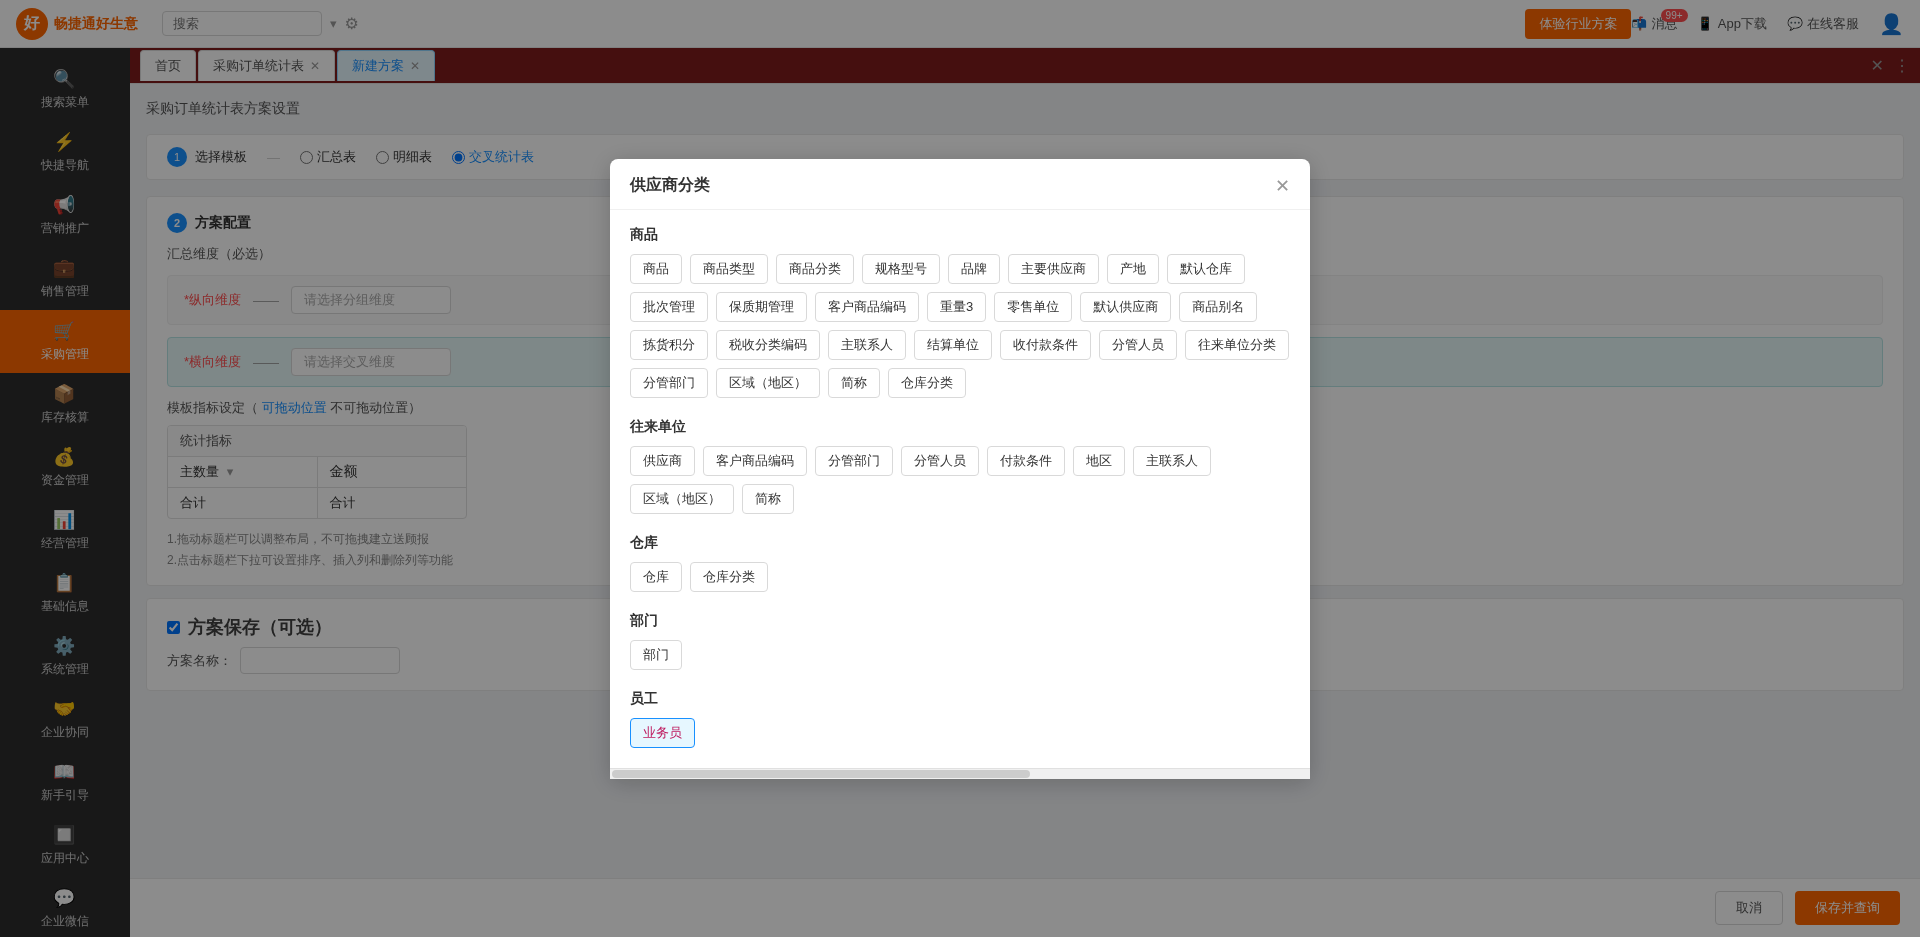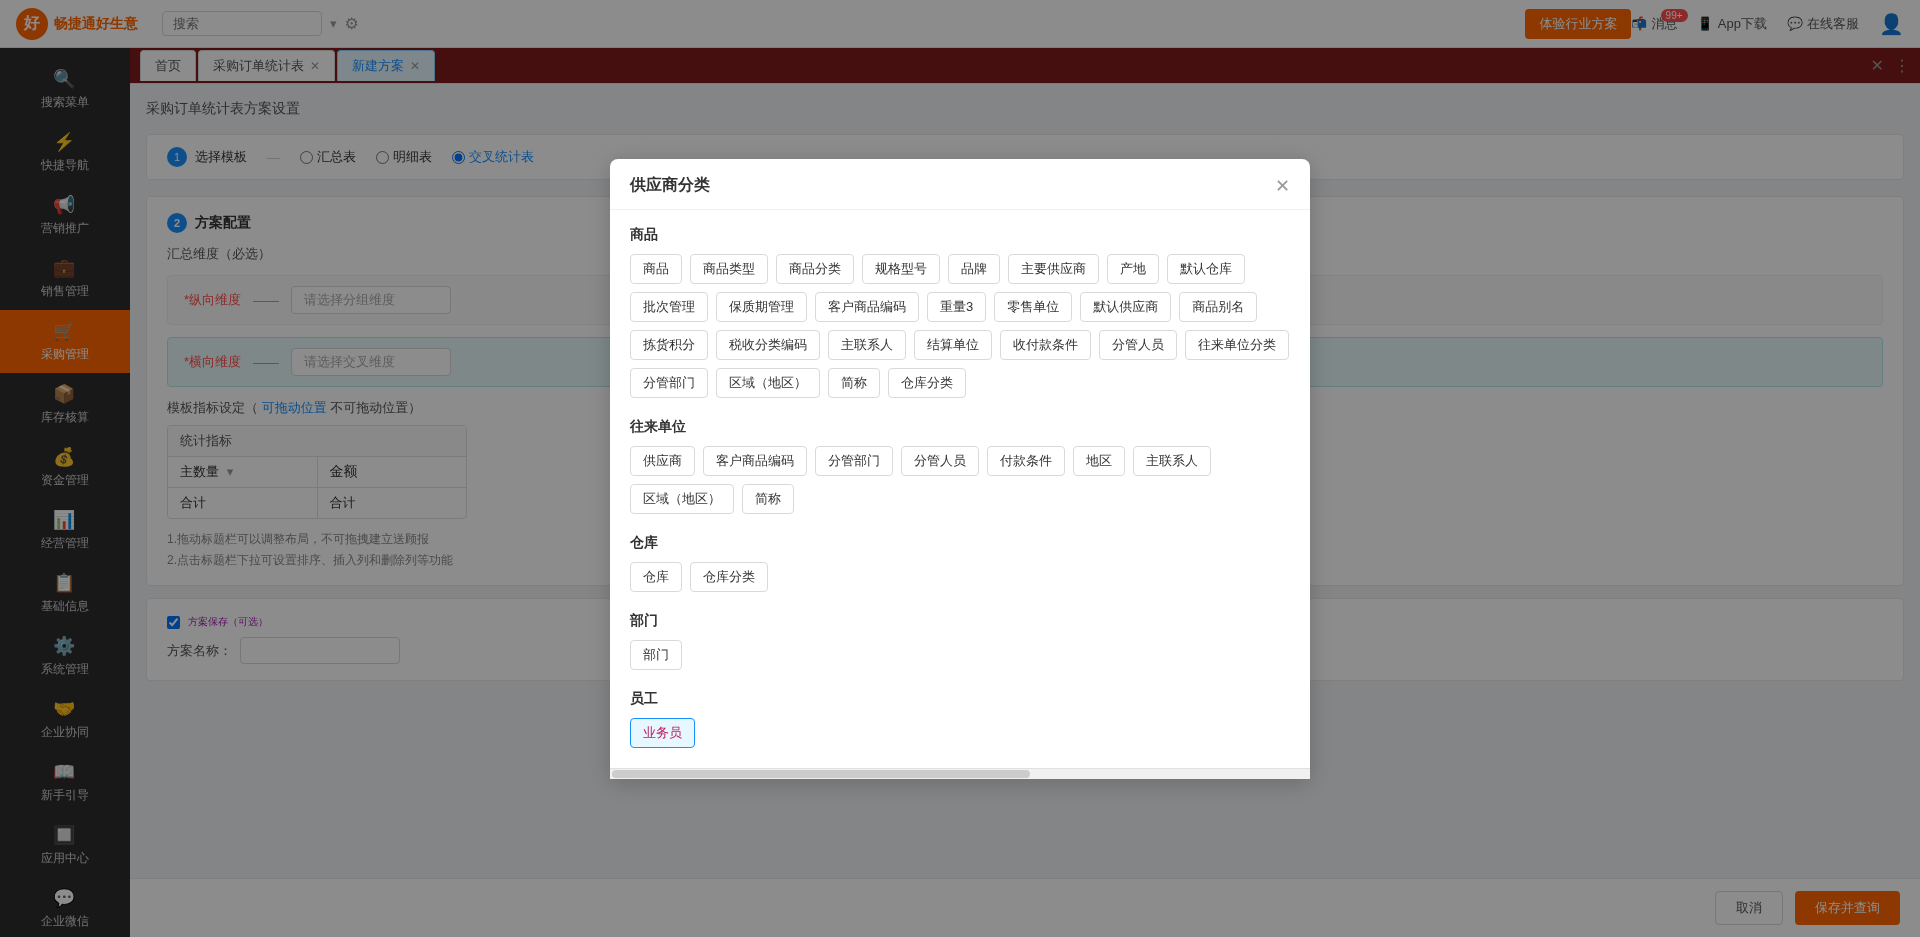--- a/index.html
+++ b/index.html
@@ -528,21 +528,21 @@
           <span>1.拖动标题栏可以调整布局，不可拖拽建立送顾报</span>
         </div>
         <div style="font-size:12px; color:#888;">
           <span>2.点击标题栏下拉可设置排序、插入列和删除列等功能</span>
         </div>
       </div>
 
       <div class="form-section">
         <div style="display:flex; align-items:center; gap:8px;">
           <input type="checkbox" checked="" style="">
-          <span style="font-size:10px; color:#a21caf;">方案保存（可选）</span>
+          <span style="font-size:18px; color:#404040;font-weight:bold;">方案保存（可选）</span>
         </div>
         <div style="margin-top:8px; display:flex; align-items:center; gap:8px;">
           <span style="font-size:13px; color:#555;">方案名称：</span>
           <input type="text" style="border: 1px solid rgb(217, 217, 217); border-radius: 4px; padding: 5px 10px; width: 160px; font-size: 13px; outline: none;" placeholder="">
         </div>
       </div>
 
       <div style="height:60px;"></div>
     </div>
 

